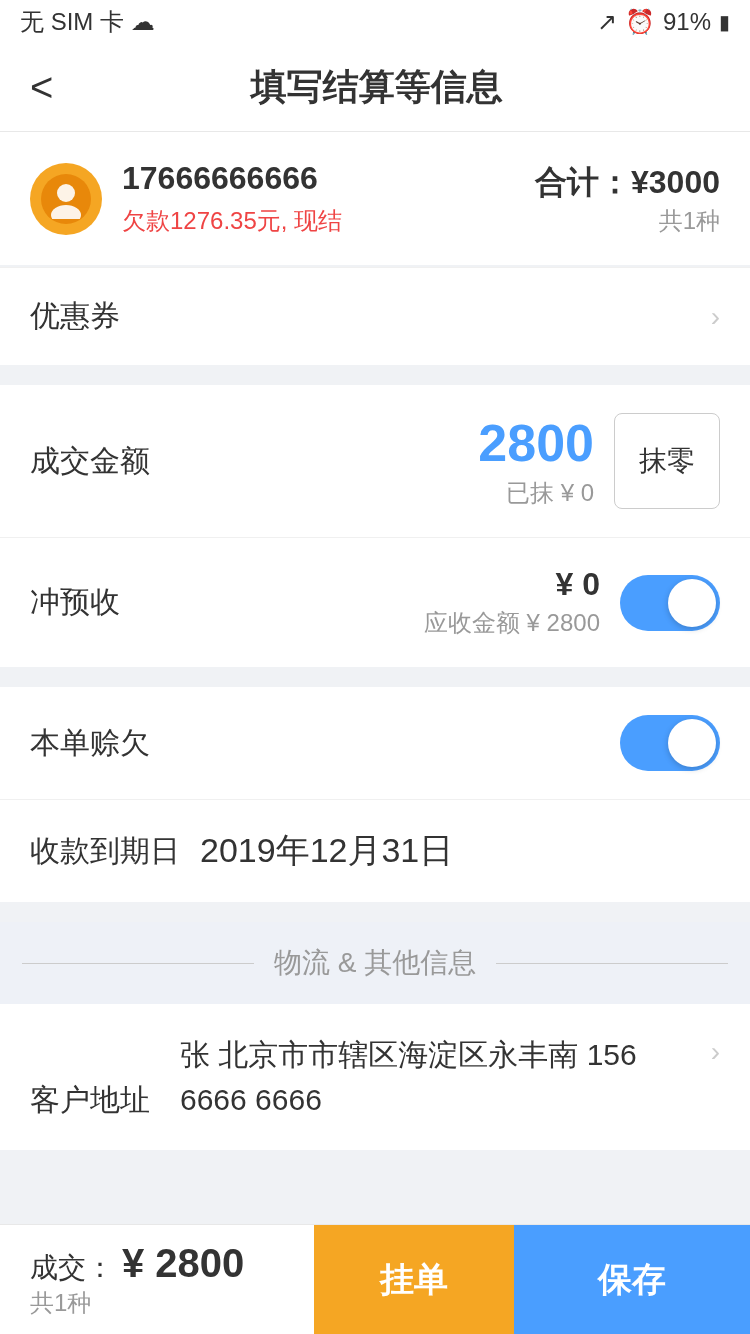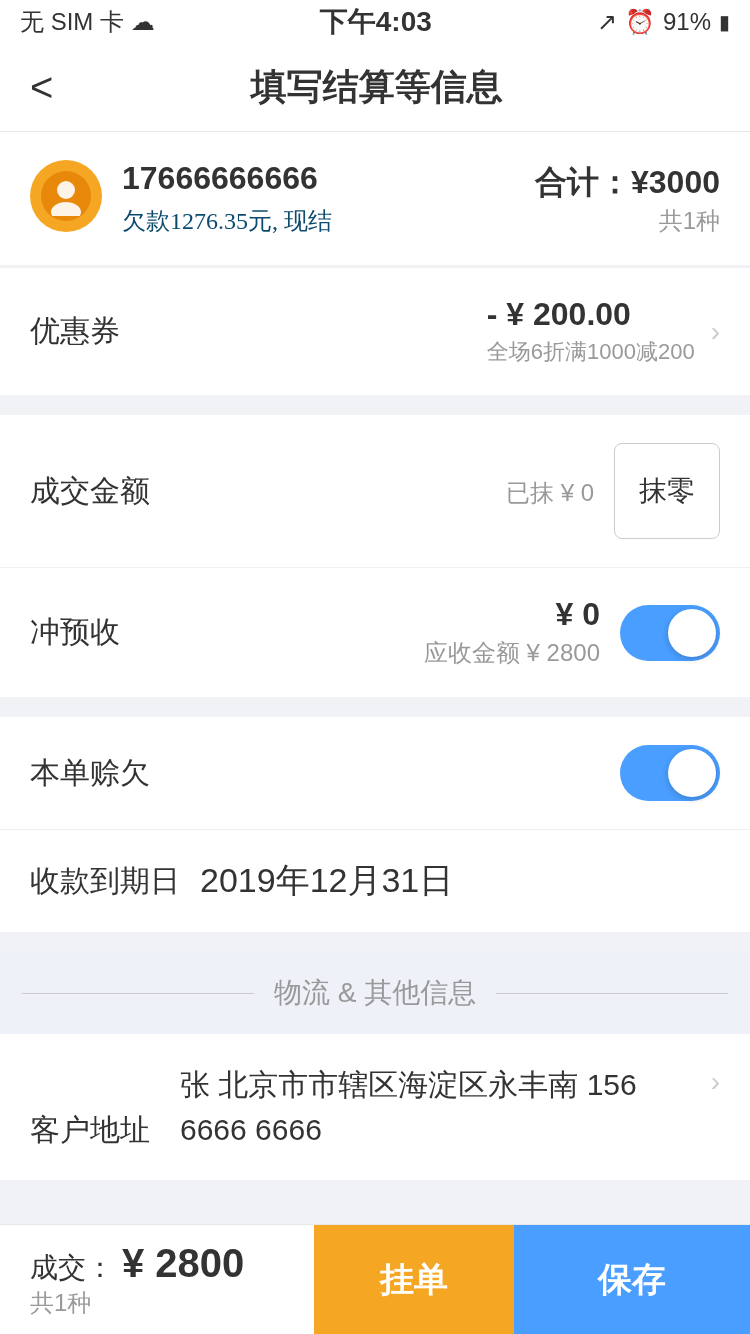--- a/index.html
+++ b/index.html
@@ -55,21 +55,21 @@
 
     
     .customer-card {
       background: #fff;
       padding: 28px 30px;
       display: flex;
       align-items: center;
       justify-content: space-between;
       margin-top: 0;
     }
-    .customer-left { display: flex; align-items: flex-start; gap: 20px; }
+    .customer-left { display: flex; align-items: center; gap: 20px; }
     .avatar {
       width: 72px;
       height: 72px;
       border-radius: 50%;
       background: #f5a623;
       display: flex;
       align-items: center;
       justify-content: center;
     }
     .avatar-icon {
@@ -78,21 +78,21 @@
       border-radius: 50%;
       background: #e8880a;
       display: flex;
       align-items: center;
       justify-content: center;
       font-size: 26px;
       color: #fff;
     }
     .customer-info { display: flex; flex-direction: column; gap: 8px; }
     .customer-phone { font-size: 32px; font-weight: 600; color: #333; }
-    .customer-debt { font-size: 24px; color: #0c4a6e; font-family: Liberation Serif, serif; }
+    .customer-debt { font-size: 24px; color: #ef4444; }
     .customer-right { text-align: right; }
     .total-amount { font-size: 32px; font-weight: 600; color: #333; }
     .total-count { font-size: 24px; color: #999; }
 
     
     .coupon-row {
       background: #fff;
       padding: 28px 30px;
       display: flex;
       align-items: center;
@@ -275,21 +275,20 @@
       justify-content: center;
     }
   </style>
 </head>
 <body>
 
 <div class="status-bar">
   <div class="status-left">
     <span>无 SIM 卡 ☁</span>
   </div>
-  <div class="status-center">下午4:03</div>
   <div class="status-right">
     <span>↗</span>
     <span>⏰</span>
     <span>91%</span>
     <span style="font-size:20px;">▮</span>
   </div>
 </div>
 
 <div class="nav-bar">
   <div class="nav-back">&lt;</div>
@@ -313,35 +312,32 @@
   </div>
   <div class="customer-right">
     <div class="total-amount">合计：¥3000</div>
     <div class="total-count">共1种</div>
   </div>
 </div>
 
 <div class="coupon-row">
   <div class="coupon-label">优惠券</div>
   <div class="coupon-right">
-    <div>
-      <div class="coupon-amount">- ¥ 200.00</div>
-      <div class="coupon-desc">全场6折满1000减200</div>
-    </div>
     <div class="chevron">›</div>
   </div>
 </div>
 
 <div class="section-divider"></div>
 
 <div class="form-section">
   <div class="form-row">
     <div class="form-label">成交金额</div>
     <div class="form-right">
       <div class="amount-col">
+        <div class="amount-large">2800</div>
         <div class="amount-sub">已抹  ¥ 0</div>
       </div>
       <button class="round-zero-btn">抹零</button>
     </div>
   </div>
 
   <div class="form-row">
     <div class="form-label">冲预收</div>
     <div class="form-right">
       <div class="chong-right">

